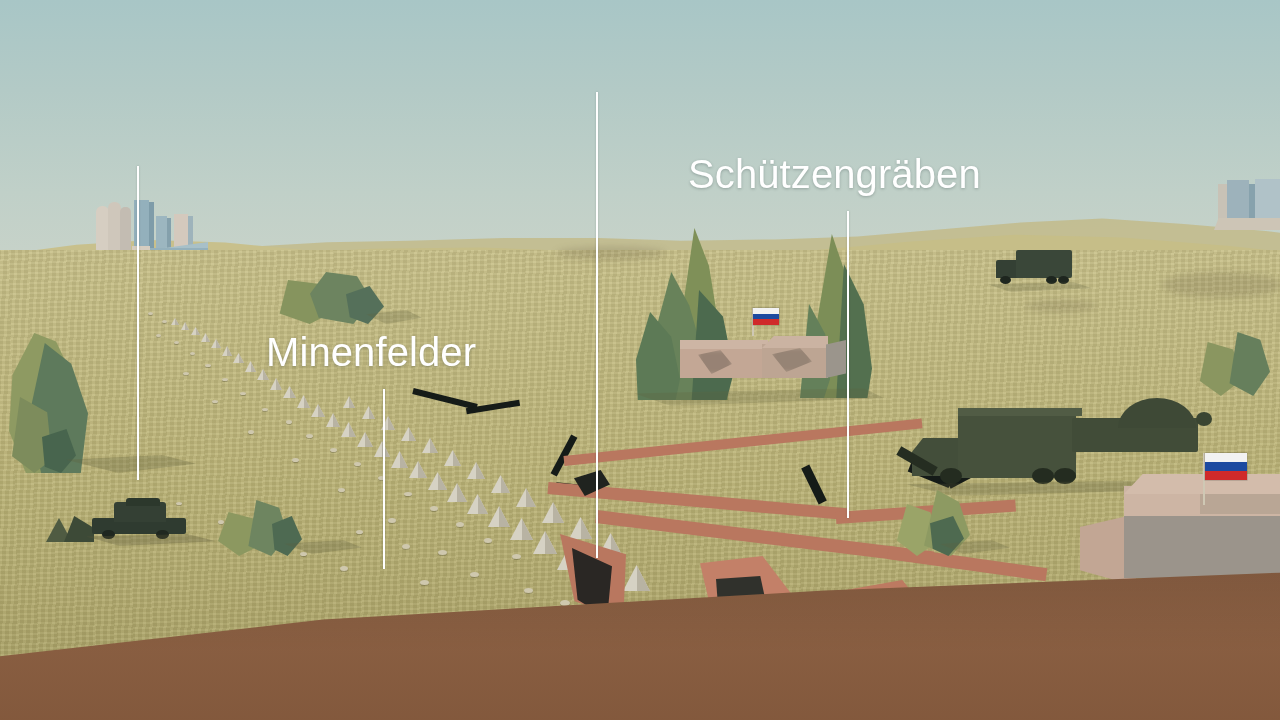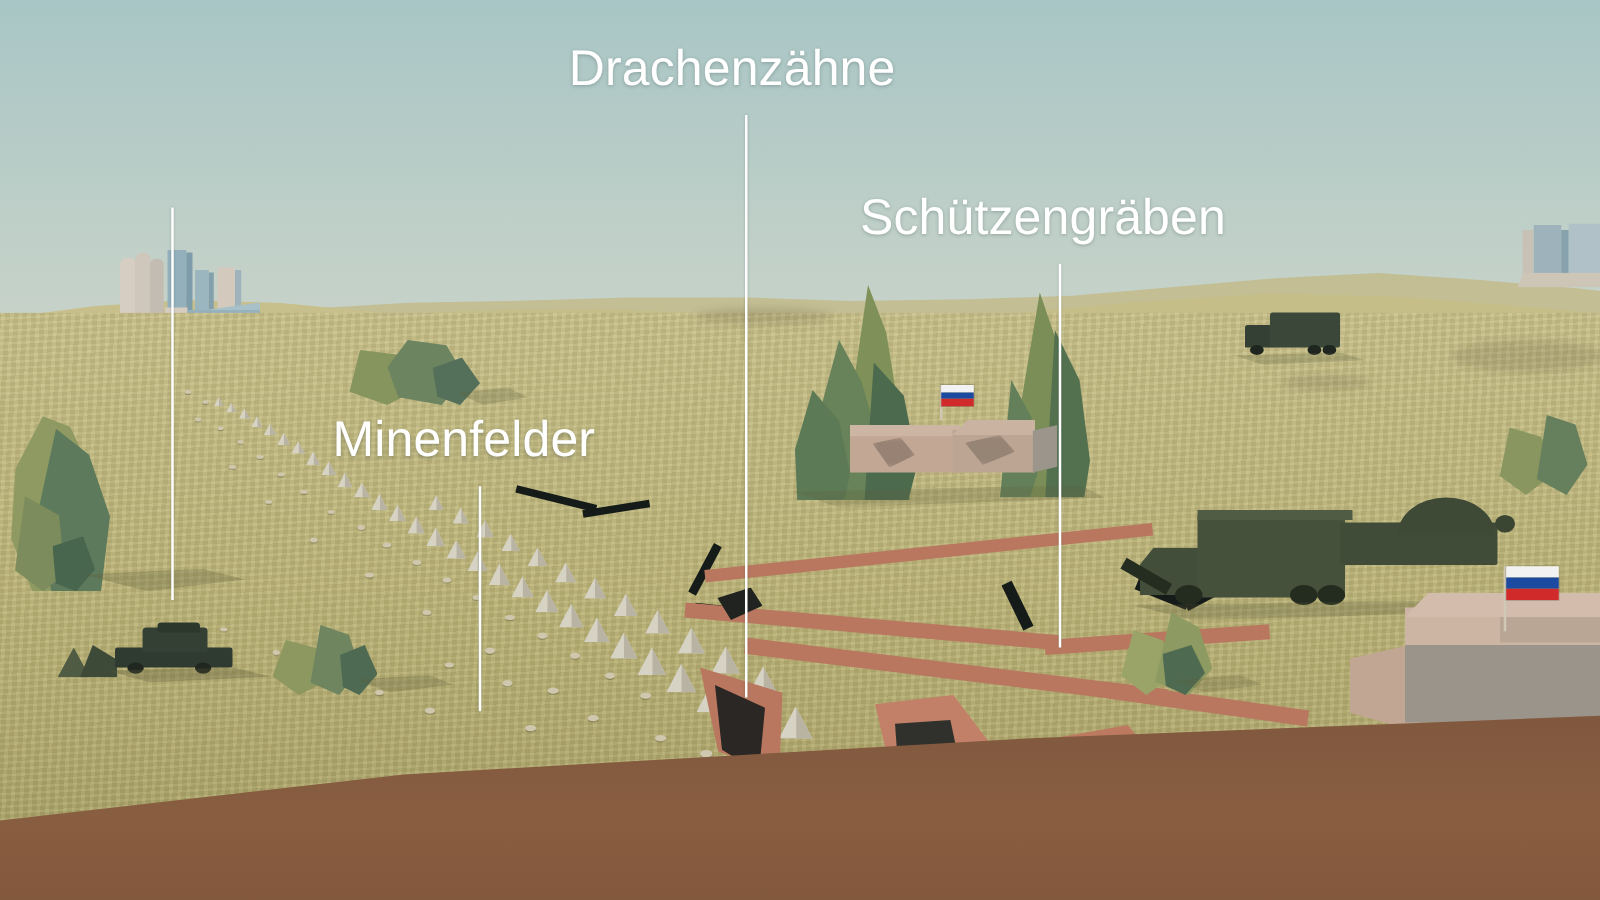--- a/index.html
+++ b/index.html
@@ -552,19 +552,18 @@
 
   <div class="ground-soil"></div>
   <div class="soil-shade"></div>
 
   <div class="leader" style="left:137px; top:166px; height:314px;"></div>
   <div class="leader" style="left:596px; top:92px; height:466px;"></div>
   <div class="leader" style="left:847px; top:211px; height:307px;"></div>
   <div class="leader" style="left:383px; top:389px; height:180px;"></div>
 
 
-  <div class="label" style="left:455px; top:33px; font-size:40px;">Drachenzähne</div>
 
   <div class="label" style="left:266px; top:330px; font-size:40px;">Minenfelder</div>
 
   <div class="label" style="left:688px; top:152px; font-size:40px;">Schützengräben</div>
 
 </div>
 
 </body></html>

